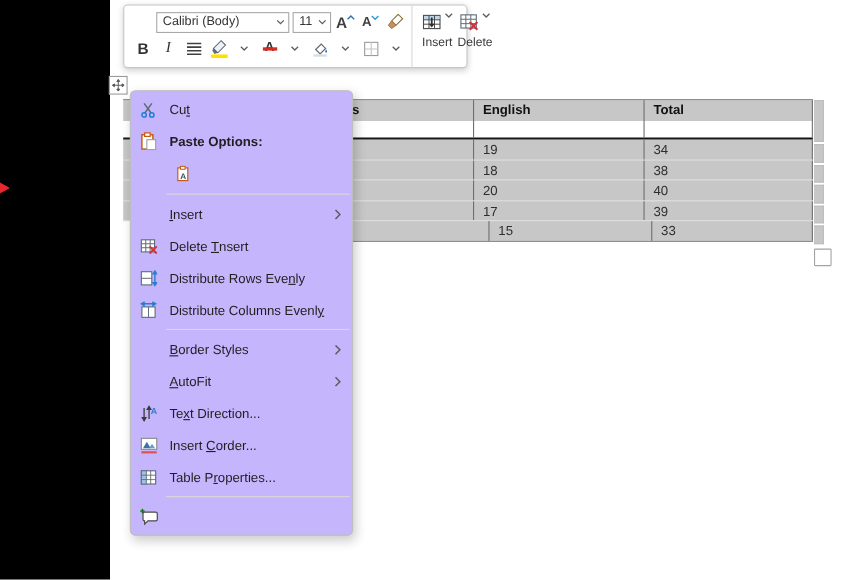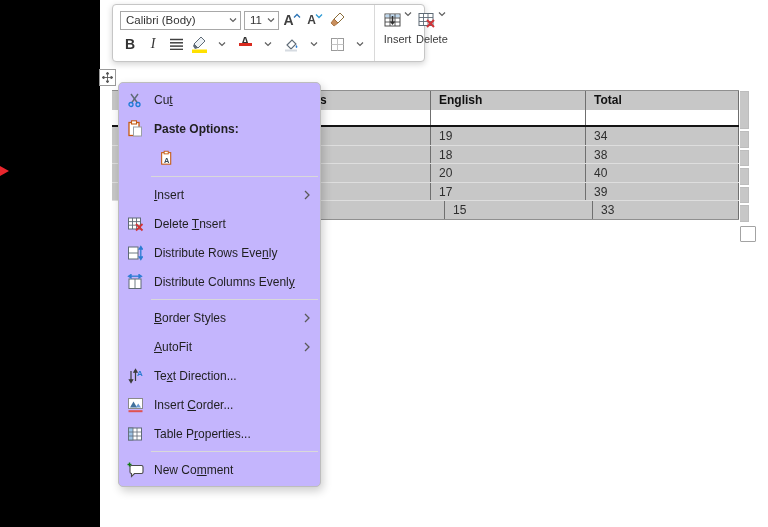--- a/index.html
+++ b/index.html
@@ -23,21 +23,21 @@
   .eb{background:#c7c7c7;border:1px solid #bdbdbd;border-left:none;margin-bottom:2px;}
   .eb0{height:36px;} .ebr{height:14.6px;}
   .resize-handle{position:absolute;left:740px;top:226px;width:14px;height:14px;background:#fff;
                  border:1px solid #a3a3a3;border-radius:1px;z-index:2;}
   .move-handle{position:absolute;left:99px;top:69px;width:15px;height:15px;background:#fff;
                border:1px solid #9a9a9a;z-index:2;display:flex;align-items:center;justify-content:center;}
   
   .minibar{position:absolute;left:112px;top:4px;width:313px;height:58px;background:#fff;z-index:30;
            border:1px solid #c6c6c6;border-radius:4px;box-shadow:0 2px 6px rgba(0,0,0,.18);
            display:flex;box-sizing:border-box;}
-  .mb-left{padding:5px 4px 19px 7px;display:flex;flex-direction:column;gap:4px;border-right:1px solid #d9d9d9;}
+  .mb-left{padding:5px 4px 19px 7px;display:flex;flex-direction:column;gap:4px;border-right:1px solid #d9d9d9;align-items:flex-end;}
   .mb-row{display:flex;align-items:center;gap:3px;}
   .combo{display:flex;align-items:center;justify-content:space-between;border:1px solid #a8a8a8;
          background:#fff;height:19px;font-size:11.5px;color:#333;padding:0 3px 0 5px;box-sizing:border-box;}
   .combo.font{width:121px;} .combo.size{width:35px;}
   .tbtn{display:flex;align-items:center;justify-content:center;height:20px;min-width:18px;
         background:transparent;border:none;padding:0 1px;cursor:default;}
   .bold-b{font-weight:bold;font-size:14px;color:#333;}
   .ital-i{font-style:italic;font-family:"Liberation Serif",serif;font-size:14px;color:#333;}
   .stack{display:flex;flex-direction:column;align-items:center;line-height:0;gap:1px;}
   .mb-right{display:flex;gap:4px;padding:6px 6px 3px 8px;}
@@ -434,17 +434,16 @@
     <div class="mi">
       <span class="mic">
         <svg width="17" height="16" viewBox="0 0 17 16">
           <path d="M4.5 3.5 h10 a1.5 1.5 0 0 1 1.5 1.5 v5 a1.5 1.5 0 0 1 -1.5 1.5 h-7 l-3 3 v-3 h0 a1.5 1.5 0 0 1 -1.5 -1.5 v-5 a1.5 1.5 0 0 1 1.5 -1.5 z" fill="#fff" stroke="#4a4a4a" stroke-width="1.1"></path>
           <g stroke="#107c10" stroke-width="1.4">
               <line x1="2.5" y1="0.5" x2="2.5" y2="4.5"></line>
               <line x1="0.5" y1="2.5" x2="4.5" y2="2.5"></line>
             </g>
         </svg>
       </span>
-      <span class="ml"><span>New Co</span><span class="ac">m</span><span>ment</span></span>
     </div>
 
   </div>
 </div>
 
 </body></html>

